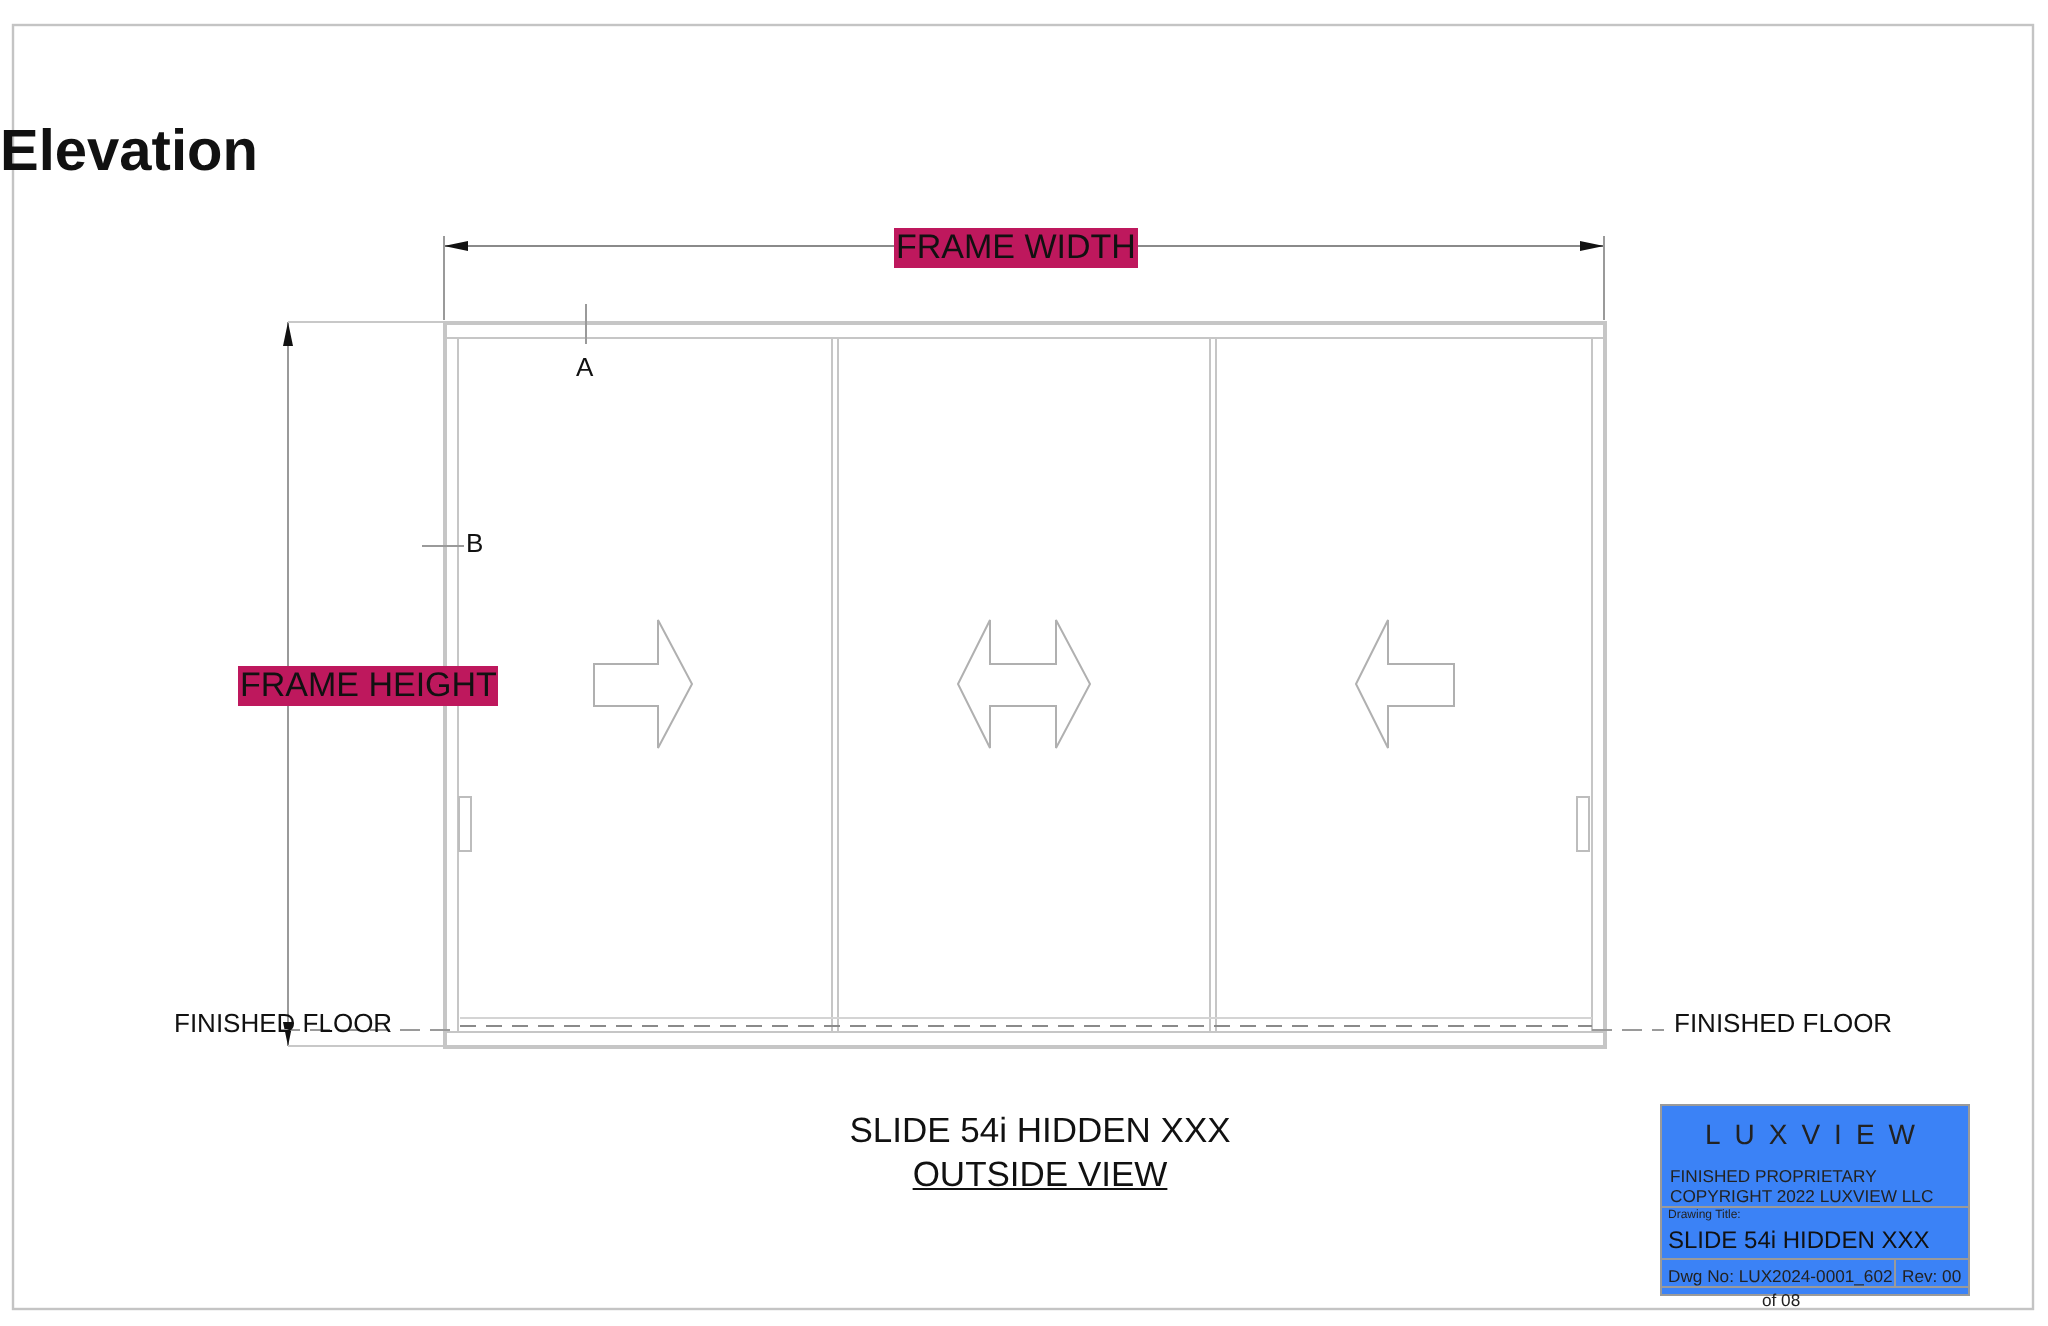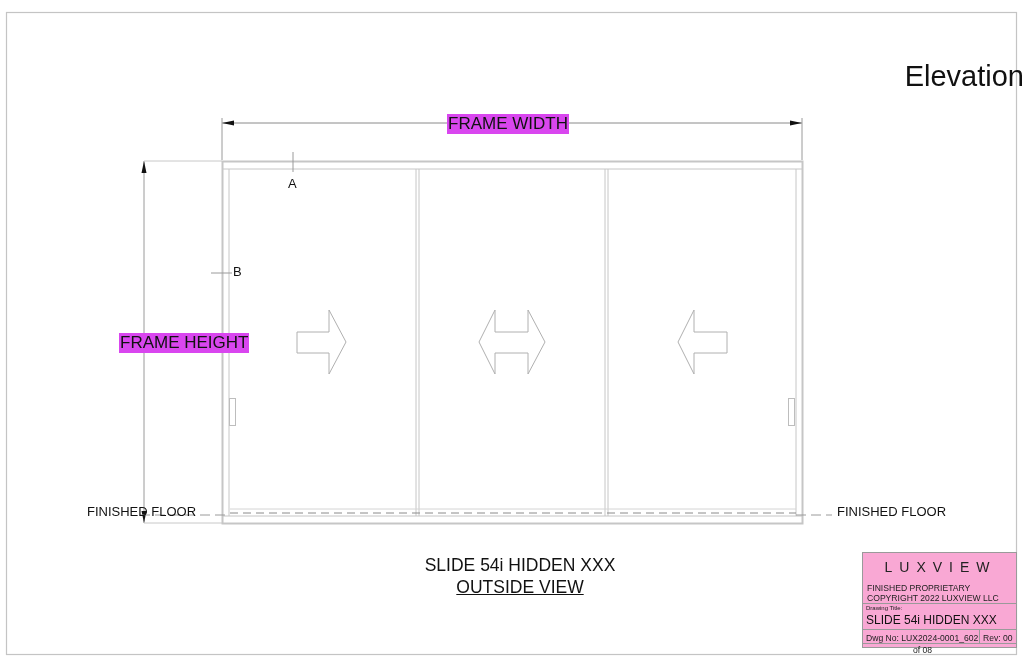--- a/index.html
+++ b/index.html
@@ -1,25 +1,25 @@
 <!DOCTYPE html>
 <html><head>
 <meta charset="utf-8">
 <style>
   html, body { margin:0; padding:0; background:#ffffff; }
   body { width:1024px; height:663px; position:relative; overflow:hidden; font-family:"Liberation Sans", sans-serif; color:#111; }
   #sheet { position:absolute; left:0; top:0; width:1024px; height:663px; }
   .txt { position:absolute; white-space:nowrap; font-family:"Liberation Sans", sans-serif; color:#111; }
-  .title { font-size:29px; left:0; width:1024px; text-align:right; top:60px; }
-  .dim-label { font-size:17px; background:#d946ef; padding:0 1px; }
+  .title { font-size:29px; left:0; width:1024px; text-align:left; top:60px;font-weight:bold; }
+  .dim-label { font-size:17px; background:#be185d; padding:0 1px; }
   .ff-label { font-size:13px; }
   .caption { font-size:17.5px; left:360px; width:320px; text-align:center; }
   .tag { font-size:13px; }
   
-  #titleblock { position:absolute; left:862px; top:552px; width:155px; height:96px; border:1px solid #9a9a9a; box-sizing:border-box; background:#f9a8d4; }
+  #titleblock { position:absolute; left:830px; top:552px; width:155px; height:96px; border:1px solid #9a9a9a; box-sizing:border-box; background:#3b82f6; }
   #titleblock .logo { position:absolute; left:0; top:6px; width:155px; text-align:center; font-size:14px; letter-spacing:7px; color:#222; }
   #titleblock .prop { position:absolute; left:4px; top:30px; font-size:8.6px; line-height:10px; color:#222; }
   #titleblock .hr { position:absolute; left:0; width:100%; height:0; border-top:1px solid #9a9a9a; }
   #titleblock .dt-label { position:absolute; left:3px; top:52px; font-size:6px; color:#222; }
   #titleblock .dt-value { position:absolute; left:3px; top:60px; font-size:12px; color:#111; }
   #titleblock .dwg { position:absolute; left:3px; top:80px; font-size:8.6px; color:#222;text-align:center; }
   #titleblock .rev { position:absolute; left:120px; top:80px; font-size:8.6px; color:#222; }
   #titleblock .vr { position:absolute; left:116px; top:76px; width:0; height:14px; border-left:1px solid #9a9a9a; }
   #titleblock .sheet { position:absolute; left:50px; top:92px; font-size:8.6px; color:#222; }
 </style>

